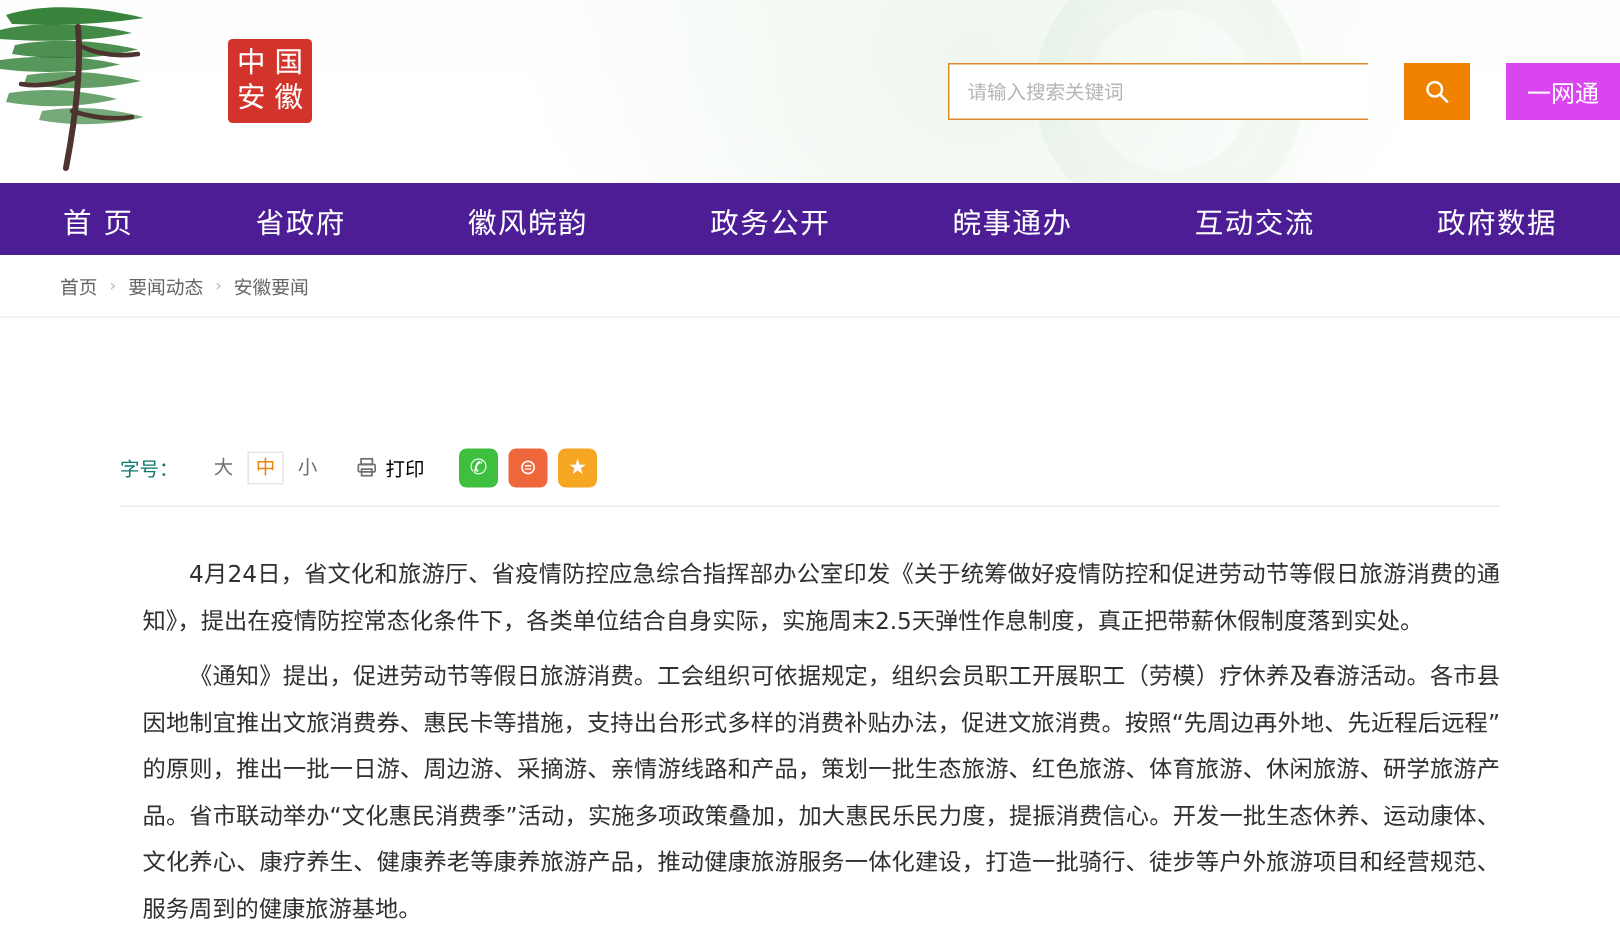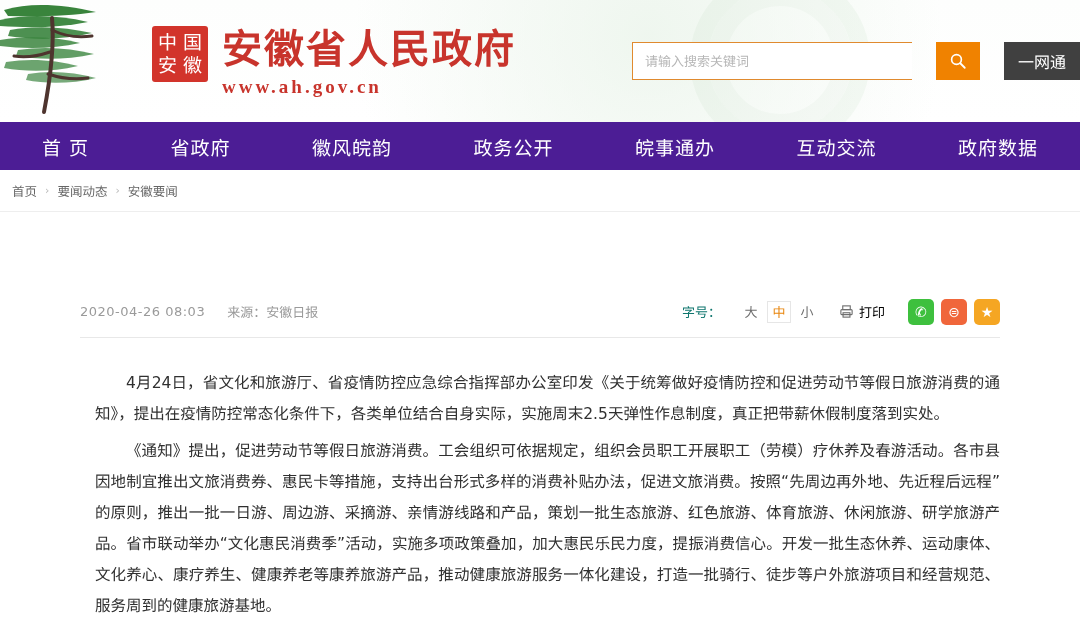--- a/index.html
+++ b/index.html
@@ -108,21 +108,21 @@
   .search-btn {
     width: 44px;
     height: 38px;
     background: #f08200;
     border: 1px solid #f08200;
     display: flex; align-items: center; justify-content: center;
     cursor: pointer;
   }
   .wang-btn {
     height: 38px;
-    background: #404040;
+    background: #d946ef;
     color: #fff;
     border: none;
     font-size: 16px;
     padding: 0 14px;
     display: flex; align-items: center;
     white-space: nowrap;
     cursor: pointer;
     font-family: "DejaVu Sans", sans-serif;
   }
 
@@ -142,21 +142,21 @@
     cursor: pointer;
     font-family: "DejaVu Sans", sans-serif;
     white-space: nowrap;
   }
 
   
   .breadcrumb {
     height: 42px;
     display: flex;
     align-items: center;
-    padding: 0 12px;
+    padding: 0 40px;
     font-size: 12.5px;
     color: #666;
     background: #fff;
     border-bottom: 1px solid #eeeeee;
     font-family: "DejaVu Sans", sans-serif;
   }
   .breadcrumb .sep {
     margin: 0 8px;
     color: #b9b9b9;
     font-size: 11px;
@@ -288,24 +288,20 @@
     </g>
   </svg>
 
   <div class="logo-block">
     <div class="seal">
       <span>中</span>
       <span>国</span>
       <span>安</span>
       <span>徽</span>
     </div>
-    <div class="title-wrap">
-      <div class="site-title">安徽省人民政府</div>
-      <div class="site-url">www.ah.gov.cn</div>
-    </div>
   </div>
 
   <div class="search-wrap">
     <input class="search-input" type="text" placeholder="请输入搜索关键词" style="">
     <div class="search-btn">
       <svg width="18" height="18" viewBox="0 0 24 24">
         <circle cx="10" cy="10" r="6.5" fill="none" stroke="#ffffff" stroke-width="2.2"></circle>
         <line x1="15" y1="15" x2="21" y2="21" stroke="#ffffff" stroke-width="2.4" stroke-linecap="round"></line>
       </svg>
     </div>
@@ -328,25 +324,20 @@
   <span class="sep">›</span>
   <a>要闻动态</a>
   <span class="sep">›</span>
   <a>安徽要闻</a>
 </div>
 
 <div class="content">
   <div class="article">
 
     <div class="meta-row">
-      <div class="meta-left">
-        <span class="date">2020-04-26 08:03</span>
-        <span class="source">来源：</span>
-        <span>安徽日报</span>
-      </div>
 
       <div class="meta-right">
         <span class="fontsize-label">字号：</span>
         <span class="fs-btn">大</span>
         <span class="fs-btn active">中</span>
         <span class="fs-btn">小</span>
 
         <span class="print-btn">
           <svg width="15" height="15" viewBox="0 0 24 24">
             <rect x="6" y="3" width="12" height="6" fill="none" stroke="#6f6f6f" stroke-width="1.8"></rect>

